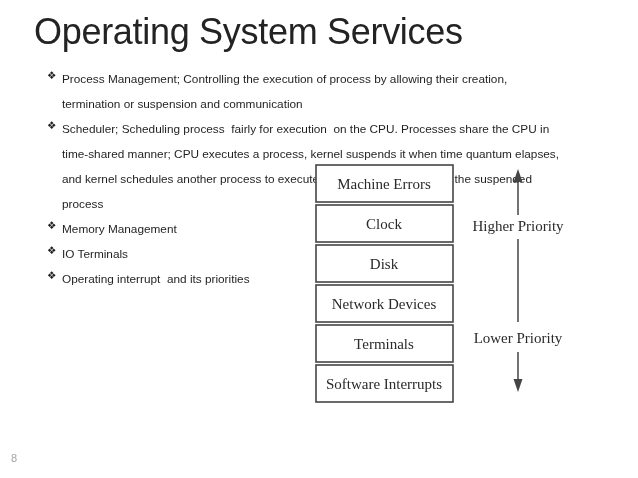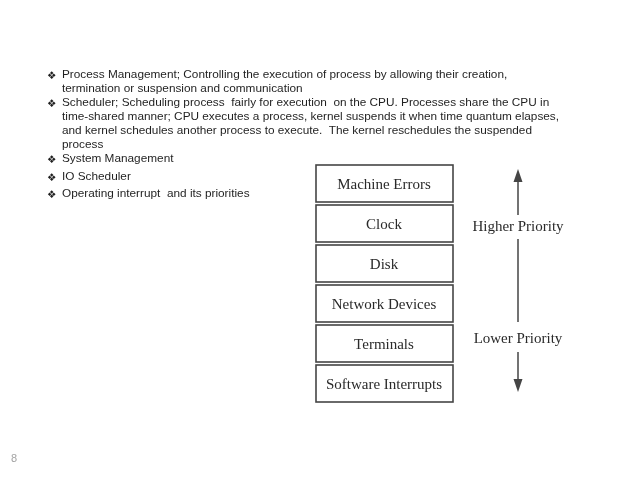--- a/index.html
+++ b/index.html
@@ -43,21 +43,21 @@
   .bullet-glyph {
     flex: 0 0 15px;
     font-family: "DejaVu Sans", sans-serif;
     font-size: 10.5px;
     line-height: 17.5px;
     color: #1f1f1f;
   }
   .bullet-text {
     flex: 1 1 auto;
     font-size: 11.8px;
-    line-height: 14px;
+    line-height: 25px;
     color: #1f1f1f;
     white-space: pre-wrap;
   }
   .diagram {
     position: absolute;
     left: 306px;
     top: 162px;
   }
   .diagram text {
     font-family: "Liberation Serif", "DejaVu Serif", serif;
@@ -71,41 +71,42 @@
     top: 452px;
     font-size: 11px;
     color: #a3a3a3;
   }
 </style>
 </head>
 <body>
 
 <div class="slide">
 
+  <h1 class="slide-title">Operating System Services</h1>
 
   <ul class="bullet-list">
     <li class="bullet-item">
       <span class="bullet-glyph">❖</span>
       <span class="bullet-text">Process Management; Controlling the execution of process by allowing their creation,
 termination or suspension and communication</span>
     </li>
     <li class="bullet-item">
       <span class="bullet-glyph">❖</span>
       <span class="bullet-text">Scheduler; Scheduling process  fairly for execution  on the CPU. Processes share the CPU in
 time-shared manner; CPU executes a process, kernel suspends it when time quantum elapses,
 and kernel schedules another process to execute.  The kernel reschedules the suspended
 process</span>
     </li>
     <li class="bullet-item">
       <span class="bullet-glyph">❖</span>
-      <span class="bullet-text">System Management</span>
+      <span class="bullet-text">Memory Management</span>
     </li>
     <li class="bullet-item">
       <span class="bullet-glyph">❖</span>
-      <span class="bullet-text">IO Scheduler</span>
+      <span class="bullet-text">IO Terminals</span>
     </li>
     <li class="bullet-item">
       <span class="bullet-glyph">❖</span>
       <span class="bullet-text">Operating interrupt  and its priorities</span>
     </li>
   </ul>
 
   <svg class="diagram" width="332" height="246" viewBox="0 0 332 246">
 
     <g stroke="#454545" stroke-width="1.6" fill="#ffffff">

